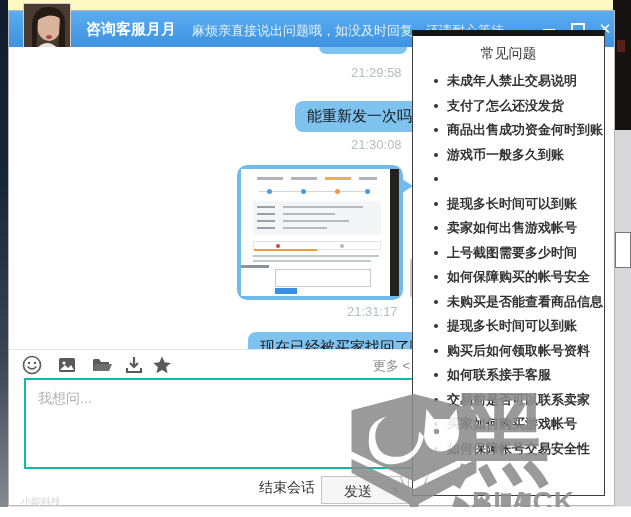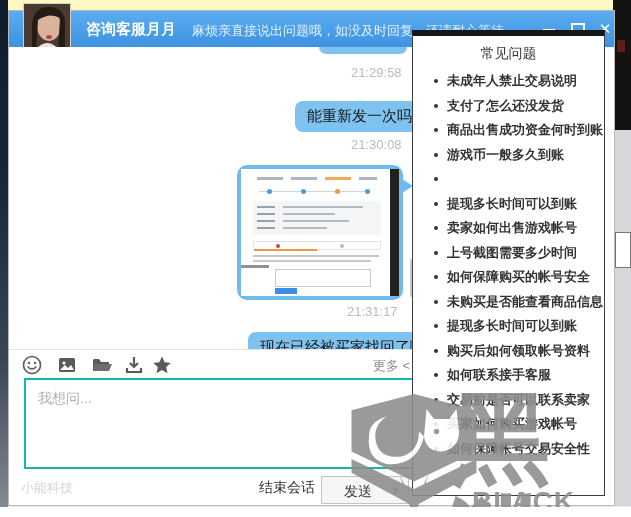--- a/index.html
+++ b/index.html
@@ -69,21 +69,21 @@
   .tool-icon{position:absolute;top:4px;width:22px;height:22px;cursor:pointer;}
   .tool-icon svg{width:22px;height:22px;}
   .more-link{position:absolute;right:10px;top:7px;font-size:13px;color:#8a8a8a;cursor:pointer;}
 
   
   .composer{position:absolute;left:2px;top:367px;width:408px;height:91px;border:2px solid #14b8a6;box-sizing:border-box;background:#fff;margin-left:13px;}
   .composer textarea{width:100%;height:100%;border:none;outline:none;resize:none;font-size:14px;color:#333;
     font-family:"Liberation Sans","DejaVu Sans",sans-serif;padding:10px 12px;box-sizing:border-box;}
   .composer textarea::placeholder{color:#b0b0b0;}
   .footer{position:absolute;left:0;top:458px;width:605px;height:36px;background:#fff;}
-  .brand{position:absolute;left:12px;top:10px;font-size:13px;color:#d4d4d4;}
+  .brand{position:absolute;left:12px;top:26px;font-size:10px;color:#d4d4d4;}
   .end-session{position:absolute;left:239px;top:10px;font-size:14px;color:#333;cursor:pointer;margin-left:11px;}
   .send-btn{position:absolute;left:312px;top:7px;width:88px;height:28px;background:#f6f6f6;border:1px solid #c3c3c3;
     box-sizing:border-box;font-size:14px;color:#333;cursor:pointer;}
   .send-label{position:absolute;left:22px;top:6px;}
   .send-caret{position:absolute;right:7px;top:7px;font-size:11px;color:#97a6b4;}
 
   
   .faq-panel{position:absolute;left:412px;top:30px;width:193px;height:466px;background:#ffffff;
     border:1px solid #3c3c3c;border-top:6px solid #161616;box-sizing:border-box;}
   .faq-heading{position:absolute;left:0;top:9px;width:100%;text-align:center;font-size:14px;color:#333;}

